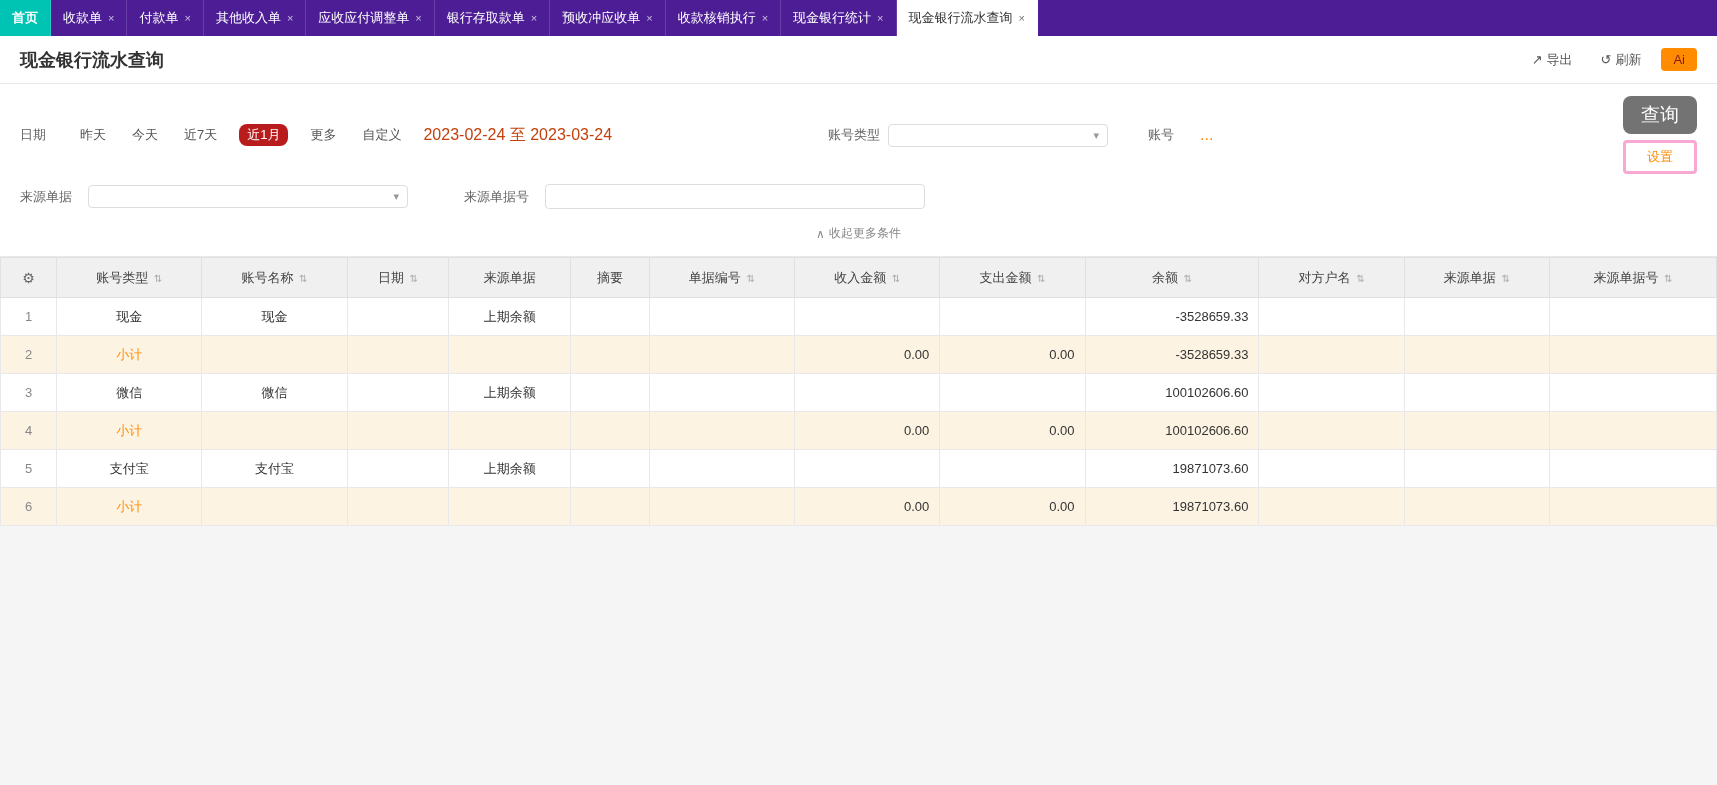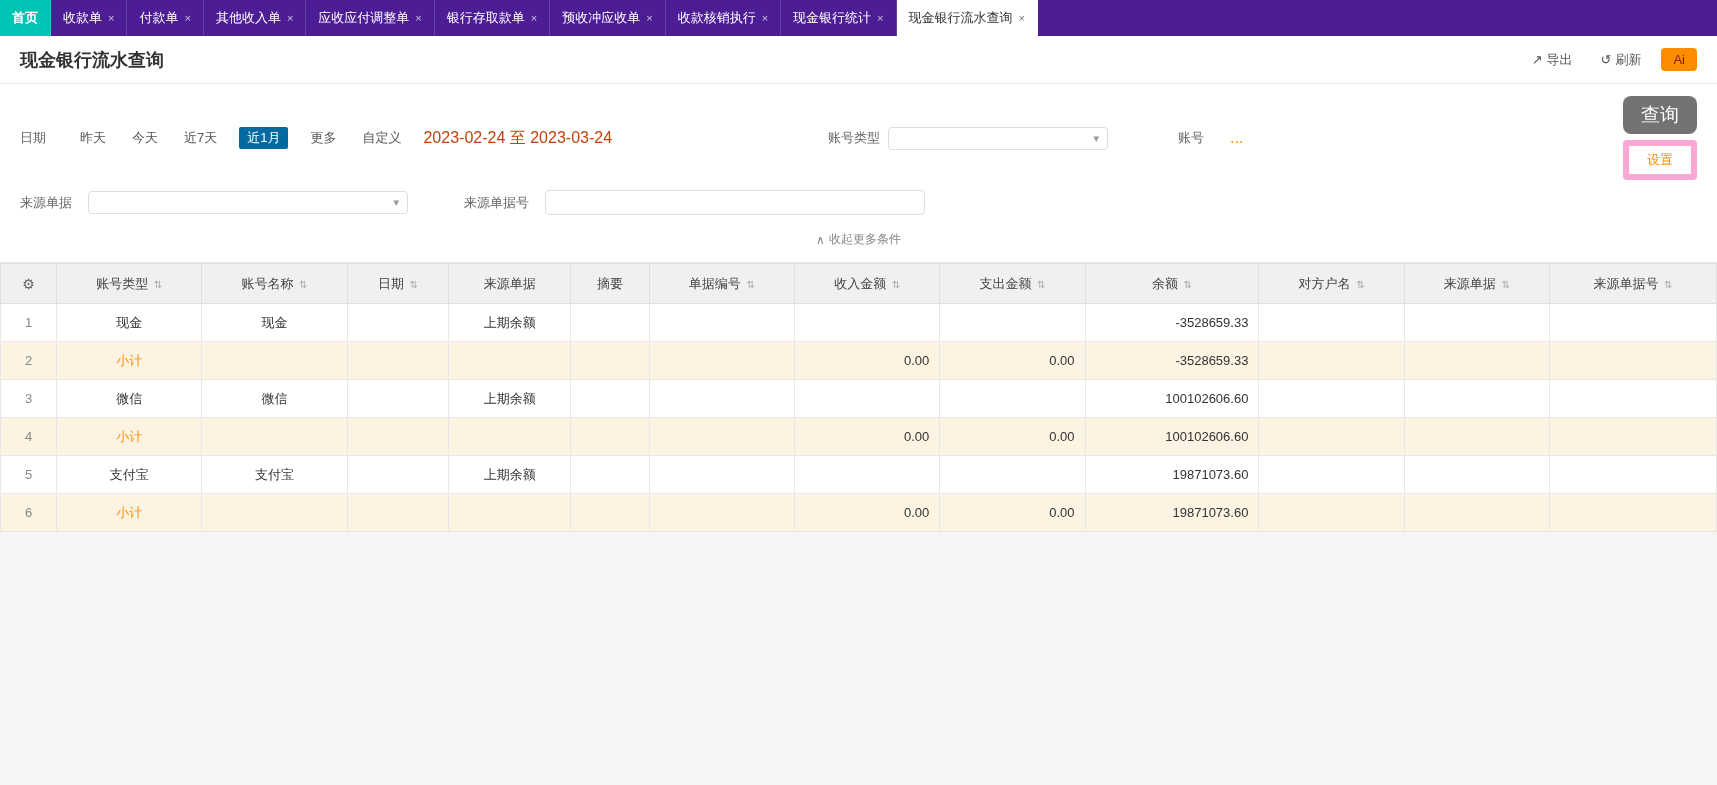--- a/index.html
+++ b/index.html
@@ -94,23 +94,23 @@
       gap: 18px;
       align-items: center;
     }
     .date-opt {
       cursor: pointer;
       color: #555;
       font-size: 13px;
       padding: 2px 4px;
     }
     .date-opt.active {
-      background: #0369a1;
+      background: #b91c1c;
       color: #fff;
-      border-radius: 2px;
+      border-radius: 8px;
       padding: 2px 8px;
     }
     .date-range {
       color: #c2410c;
       font-size: 16px;
     }
     .filter-select {
       display: flex;
       align-items: center;
       border: 1px solid #ddd;
@@ -142,21 +142,21 @@
       color: #fff;
       border: none;
       border-radius: 8px;
       padding: 6px 18px;
       cursor: pointer;
       font-size: 19px;
     }
     .settings-btn {
       background: #fff;
       color: #ff8c00;
-      border: 6px solid #f9a8d4;
+      border: 3px solid #f9a8d4;
       border-radius: 4px;
       padding: 5px 16px;
       cursor: pointer;
       font-size: 13px;
     }
     .filter-actions {
       display: flex;
       flex-direction: column;
       gap: 6px;
       margin-left: auto;
@@ -297,21 +297,21 @@
     </div>
 
     <div style="display:flex;align-items:center;gap:8px;margin-left:200px;">
       <span class="filter-label">账号类型</span>
       <div class="filter-select" style="min-width:220px;">
         <span class="placeholder"></span>
         <span class="arrow">▾</span>
       </div>
     </div>
 
-    <div style="display:flex;align-items:center;gap:8px;margin-left:54px;">
+    <div style="display:flex;align-items:center;gap:8px;margin-left:24px;">
       <span class="filter-label">账号</span>
       <span class="dots-btn">...</span>
     </div>
 
     <div class="filter-actions">
       <button class="query-btn">查询</button>
       <button class="settings-btn">设置</button>
     </div>
   </div>
 

